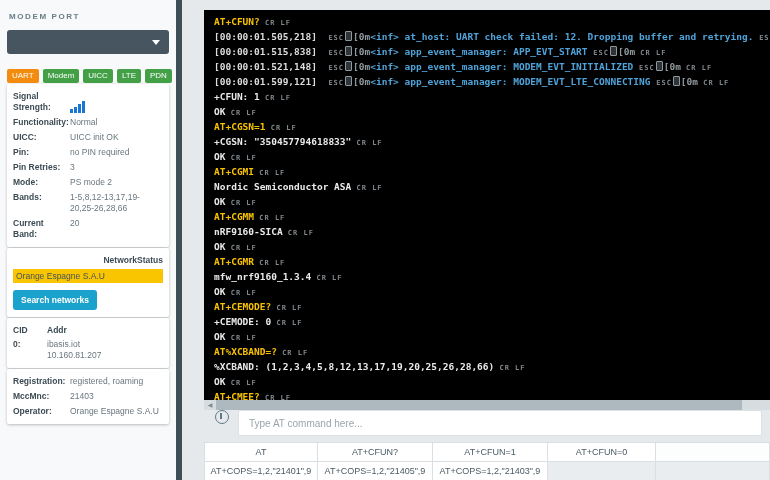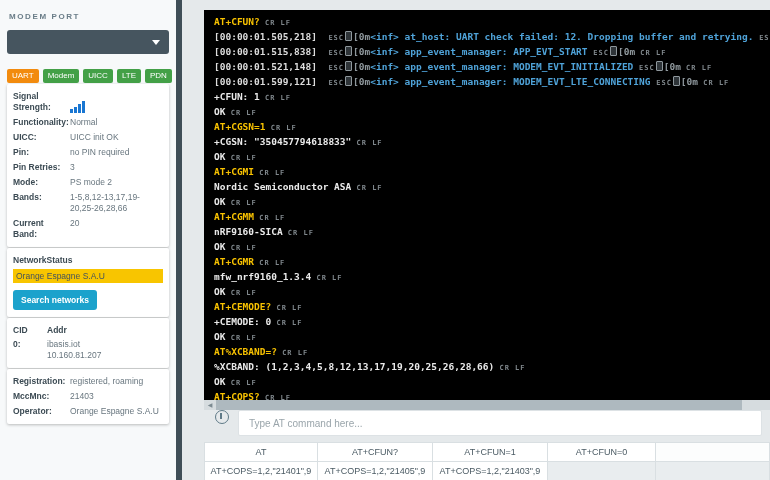--- a/index.html
+++ b/index.html
@@ -14,21 +14,21 @@
   .caret{width:0;height:0;border-left:4px solid transparent;border-right:4px solid transparent;border-top:5px solid #fff}
   .chips{display:flex;gap:4px;margin:15px 0 0}
   .chip{color:#fff;font-size:8px;font-weight:normal;padding:3px 5px;border-radius:2px;line-height:1}
   .card{background:#fff;border-radius:2px;box-shadow:0 1px 3px rgba(0,0,0,.25);padding:7px 6px;margin-top:1px}
   .kv-row{display:flex;margin-bottom:4px;font-size:8.5px;line-height:11px}
   .kv-row:last-child{margin-bottom:0}
   .kv-label{width:57px;flex:none;font-weight:bold;color:#3c4b54}
   .kv-value{flex:1;color:#68767f}
   .bars{display:flex;align-items:flex-end;gap:1px;padding-top:2px}
   .bar{width:3px;background:#1976d2;display:inline-block}
-  .net-head{display:flex;justify-content:flex-start;font-size:8.5px;font-weight:bold;color:#3c4b54;margin-bottom:4px}
+  .net-head{display:flex;justify-content:flex-end;font-size:8.5px;font-weight:bold;color:#3c4b54;margin-bottom:4px}
   .net-row{background:#f8c500;color:#45535b;font-size:8.5px;padding:2px 3px;cursor:pointer}
   .search-btn{display:inline-block;background:#1ba2cc;color:#fff;font-size:8.5px;font-weight:bold;padding:5px 8px;border-radius:3px;margin-top:7px;border:none;cursor:pointer;font-family:inherit}
   .pdn-head{display:flex;font-size:8.5px;font-weight:bold;color:#3c4b54;margin-bottom:4px}
   .pdn-row{display:flex;font-size:8.5px;line-height:11px}
   .pdn-cid{width:34px;flex:none;font-weight:bold;color:#3c4b54}
   .pdn-addr{flex:1;color:#68767f}
 
   
   .main{flex:1;display:flex;flex-direction:column;padding:10px 0 0 22px;box-sizing:border-box;min-width:0}
   .terminal{height:390px;flex:none;background:#000;padding:5px 10px;box-sizing:border-box;font-family:"DejaVu Sans Mono",monospace;font-size:9.5px;font-weight:bold;line-height:13px;overflow:hidden}
@@ -183,21 +183,21 @@
         <div class="t-line"><span class="t-resp">OK</span><span class="t-ctrl"> CR LF</span></div>
         <div class="t-line"><span class="t-cmd">AT+CGMR</span><span class="t-ctrl"> CR LF</span></div>
         <div class="t-line"><span class="t-resp">mfw_nrf9160_1.3.4</span><span class="t-ctrl"> CR LF</span></div>
         <div class="t-line"><span class="t-resp">OK</span><span class="t-ctrl"> CR LF</span></div>
         <div class="t-line"><span class="t-cmd">AT+CEMODE?</span><span class="t-ctrl"> CR LF</span></div>
         <div class="t-line"><span class="t-resp">+CEMODE: 0</span><span class="t-ctrl"> CR LF</span></div>
         <div class="t-line"><span class="t-resp">OK</span><span class="t-ctrl"> CR LF</span></div>
         <div class="t-line"><span class="t-cmd">AT%XCBAND=?</span><span class="t-ctrl"> CR LF</span></div>
         <div class="t-line"><span class="t-resp">%XCBAND: (1,2,3,4,5,8,12,13,17,19,20,25,26,28,66)</span><span class="t-ctrl"> CR LF</span></div>
         <div class="t-line"><span class="t-resp">OK</span><span class="t-ctrl"> CR LF</span></div>
-        <div class="t-line"><span class="t-cmd">AT+COPS?</span><span class="t-ctrl"> CR LF</span></div>
+        <div class="t-line"><span class="t-cmd">AT+CMEE?</span><span class="t-ctrl"> CR LF</span></div>
       </div>
     <div class="hscroll">
       <div class="hs-arrow">◀</div>
       <div class="hs-thumb"></div>
     </div>
     <div class="input-row">
       <div class="info-icon"></div>
       <input class="at-input" type="text" placeholder="Type AT command here..." style="">
     </div>
     <div class="macro-wrap">

